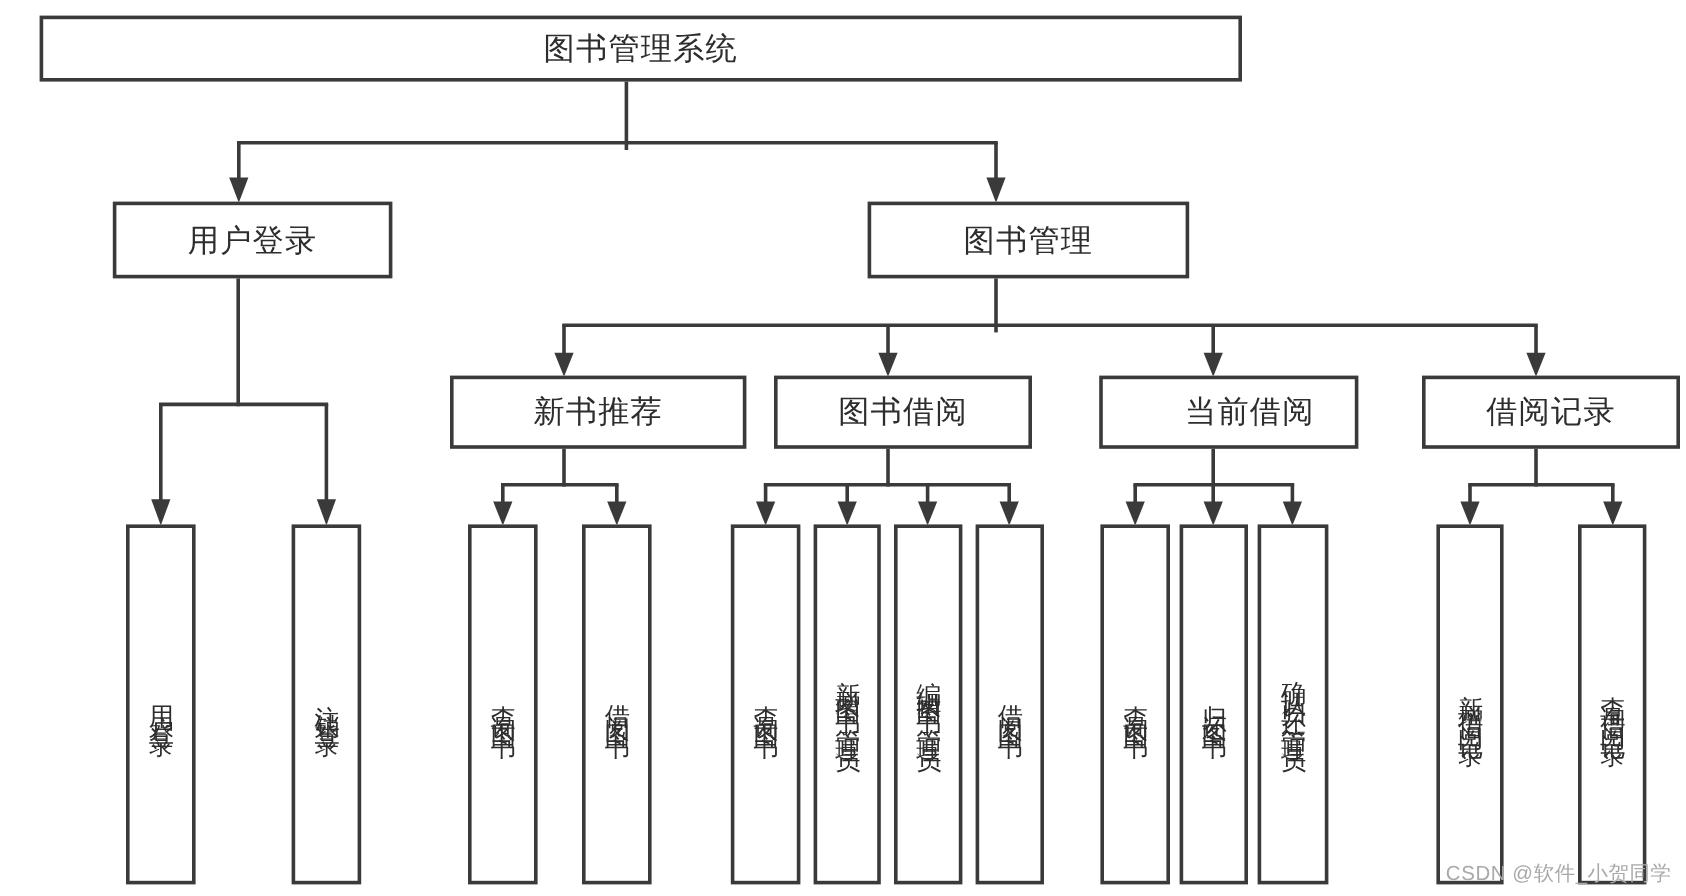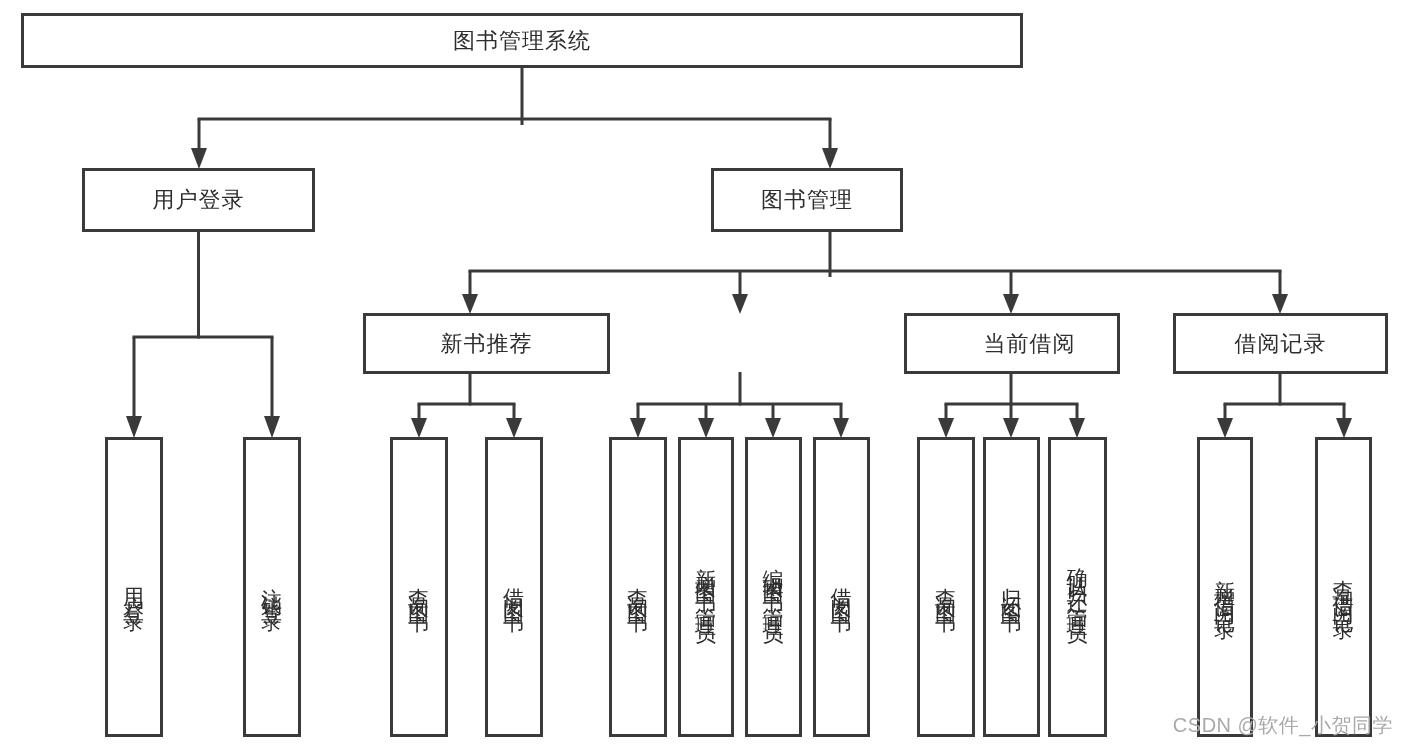--- a/index.html
+++ b/index.html
@@ -25,33 +25,33 @@
     position:absolute;
     z-index:2;
     background:#ffffff;
     border:3px solid var(--border);
     display:flex;
     align-items:center;
     justify-content:center;
     text-align:center;
     color:var(--text);
   }
-  .node.h{font-size:22px;letter-spacing:1px;}
+  .node.h{font-size:26px;letter-spacing:1px;margin-left:12px;}
   .node.v{
     font-size:21px;
     writing-mode:vertical-rl;
     text-orientation:mixed;
     letter-spacing:8px;
     line-height:1;
     top:437px;
     height:300px;
   }
   #n-root{left:21px;top:13px;width:1002px;height:55px;}
   #n-user-login{left:82px;top:168px;width:233px;height:64px;}
-  #n-book-mgmt{left:711px;top:168px;width:192px;height:64px;}
+  #n-book-mgmt{left:711px;top:168px;width:268px;height:64px;}
   #n-new-book{left:363px;top:313px;width:247px;height:61px;}
   #n-book-borrow{left:633px;top:313px;width:215px;height:61px;}
   #n-current-borrow{left:904px;top:313px;width:216px;height:61px;padding-left:35px;}
   #n-borrow-records{left:1173px;top:313px;width:215px;height:61px;}
   #l-1{left:105px;width:58px;}
   #l-2{left:243px;width:58px;}
   #l-3{left:390px;width:58px;}
   #l-4{left:485px;width:58px;}
   #l-5{left:609px;width:58px;}
   #l-6{left:678px;width:56px;}
@@ -59,21 +59,21 @@
   #l-8{left:813px;width:57px;}
   #l-9{left:917px;width:58px;}
   #l-10{left:983px;width:57px;}
   #l-11{left:1048px;width:59px;}
   #l-12{left:1197px;width:56px;}
   #l-13{left:1315px;width:57px;}
   .watermark{
     position:absolute;
     right:12px;bottom:8px;
     z-index:5;
-    font-size:20px;
+    font-size:17px;
     color:var(--watermark);
     letter-spacing:0.5px;
     white-space:nowrap;
   }
 </style>
 </head>
 <body>
 
 <div class="stage">
 
@@ -145,20 +145,21 @@
       <polygon points="1336,418 1352,418 1344,438"></polygon>
     </g>
   </svg>
 
   <div class="node h" id="n-root">图书管理系统</div>
 
   <div class="node h" id="n-user-login">用户登录</div>
   <div class="node h" id="n-book-mgmt">图书管理</div>
 
   <div class="node h" id="n-new-book">新书推荐</div>
+  <div class="node h" id="n-book-borrow">图书借阅</div>
   <div class="node h" id="n-current-borrow">当前借阅</div>
   <div class="node h" id="n-borrow-records">借阅记录</div>
 
   <div class="node v" id="l-1">用户登录</div>
   <div class="node v" id="l-2">注销登录</div>
 
   <div class="node v" id="l-3">查询图书</div>
   <div class="node v" id="l-4">借阅图书</div>
 
   <div class="node v" id="l-5">查询图书</div>

